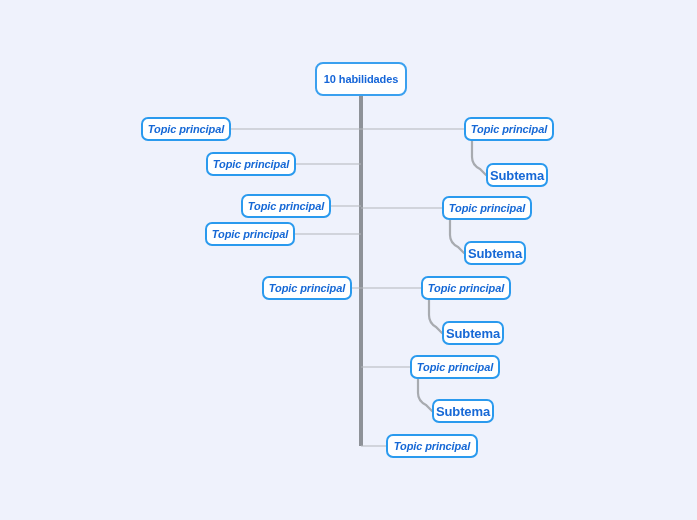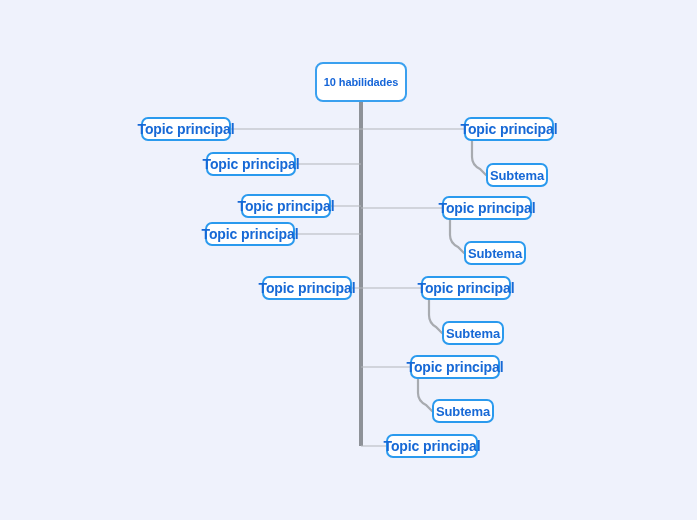--- a/index.html
+++ b/index.html
@@ -39,21 +39,22 @@
     white-space: nowrap;
     letter-spacing: -0.1px;
   }
   .node.root {
     font-size: 11px;
     color: #1565d8;
     border-color: #3aa0ef;
     border-radius: 8px;
   }
   .node.topic {
-    font-size: 14px;
+    font-size: 11px;
+    font-style: italic;
   }
   .node.sub {
     font-size: 13px;
   }
 </style>
 </head>
 <body>
 
 <div id="canvas">
 
@@ -72,21 +73,21 @@
     <line x1="361" y1="288" x2="421" y2="288" stroke="#b3b6bb" stroke-width="1"></line>
     <line x1="361" y1="367" x2="410" y2="367" stroke="#b3b6bb" stroke-width="1"></line>
     <line x1="361" y1="446" x2="386" y2="446" stroke="#b3b6bb" stroke-width="1"></line>
 
     <path d="M 472 141 L 472 157 Q 472 165 480 169 L 486 175" fill="none" stroke="#a8abb0" stroke-width="2.2" stroke-linecap="round"></path>
     <path d="M 450 220 L 450 235 Q 450 243 458 247 L 464 253" fill="none" stroke="#a8abb0" stroke-width="2.2" stroke-linecap="round"></path>
     <path d="M 429 300 L 429 315 Q 429 323 436 327 L 442 333" fill="none" stroke="#a8abb0" stroke-width="2.2" stroke-linecap="round"></path>
     <path d="M 418 379 L 418 393 Q 418 401 426 405 L 432 411" fill="none" stroke="#a8abb0" stroke-width="2.2" stroke-linecap="round"></path>
   </svg>
 
-  <div class="node root" style="left:315px; top:62px; width:92px; height:40px;">
+  <div class="node root" style="left:315px; top:62px; width:92px; height:34px;">
     <span>10 habilidades</span>
   </div>
 
   <div class="node topic" style="left:141px; top:117px; width:90px; height:24px;">
     <span>Topic principal</span>
   </div>
   <div class="node topic" style="left:206px; top:152px; width:90px; height:24px;">
     <span>Topic principal</span>
   </div>
   <div class="node topic" style="left:241px; top:194px; width:90px; height:24px;">

